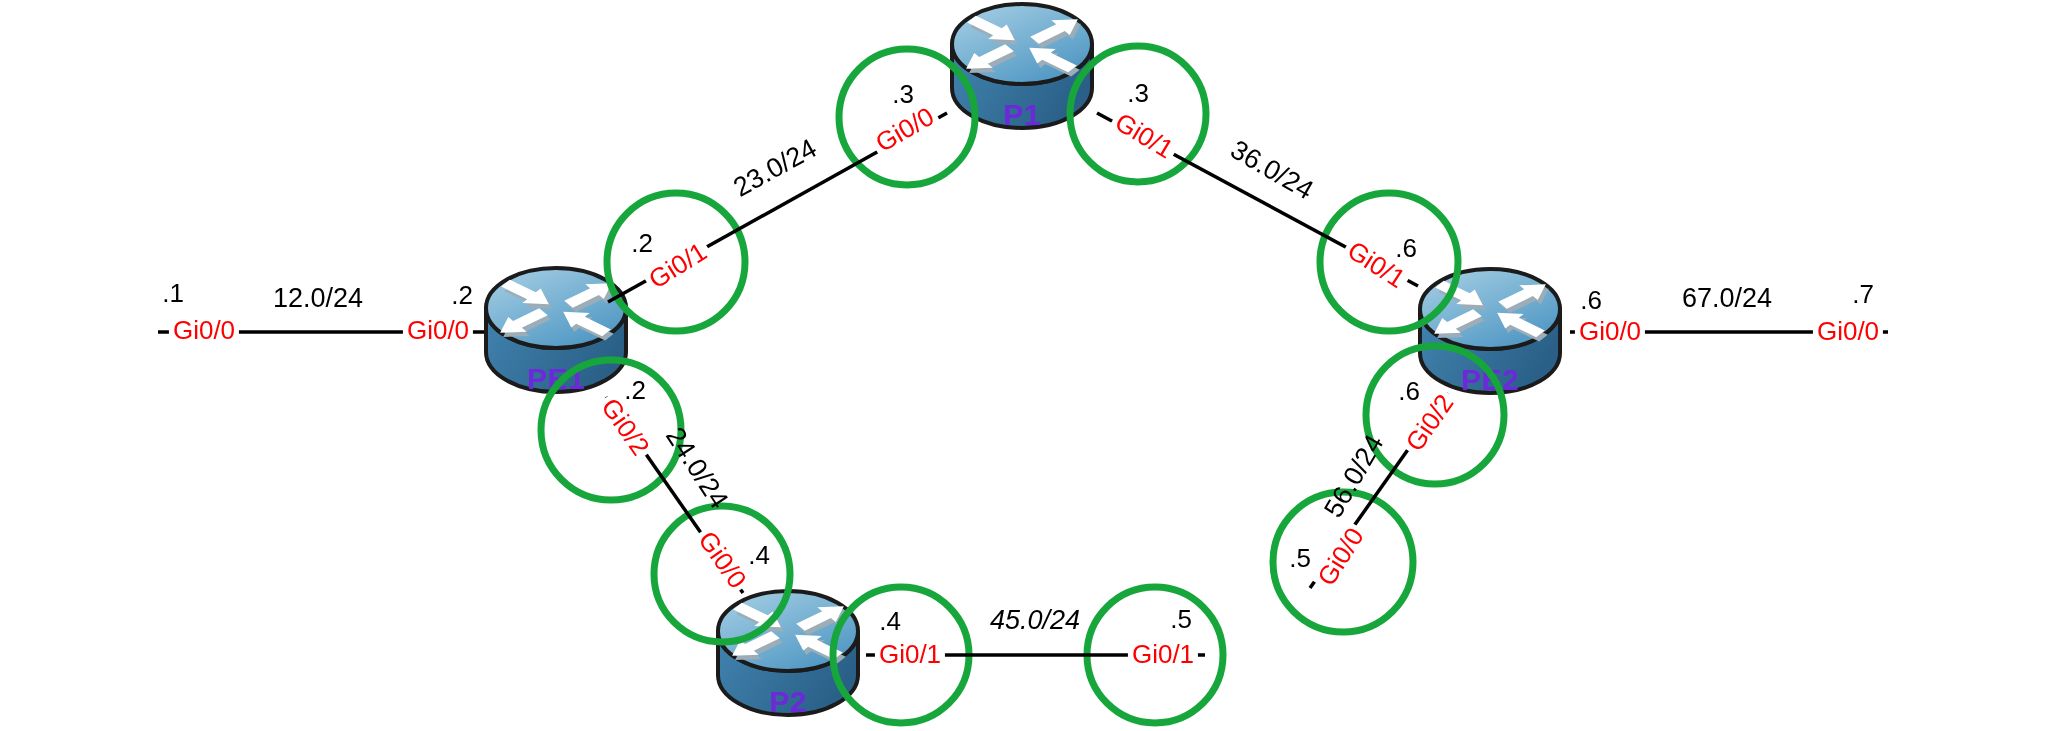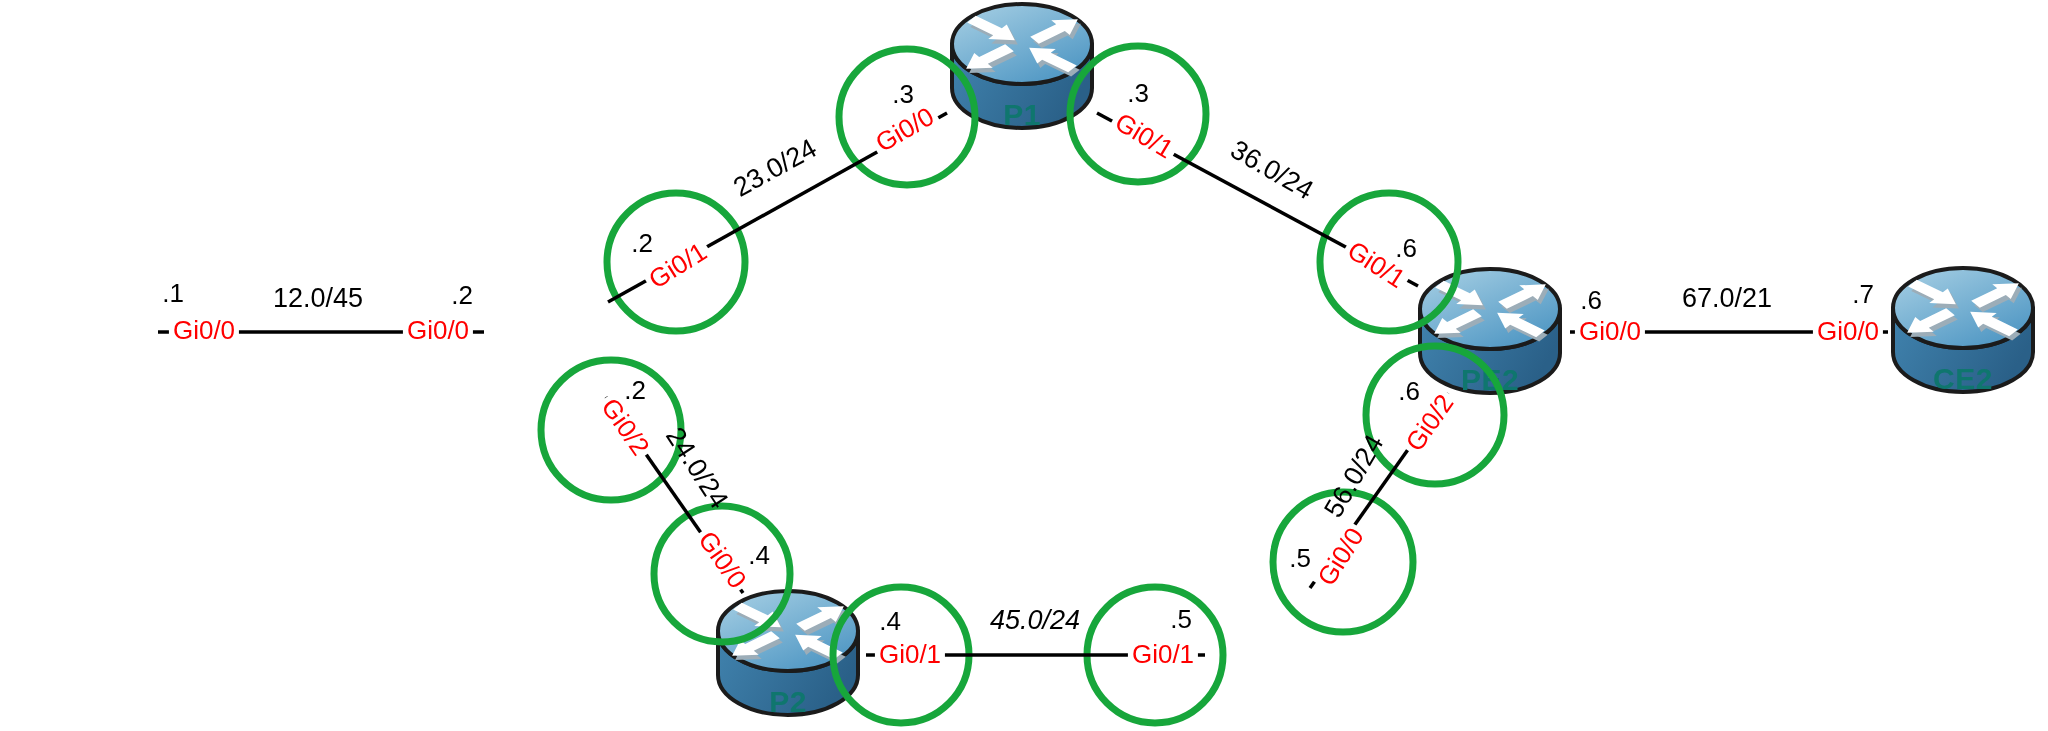--- a/index.html
+++ b/index.html
@@ -8,21 +8,21 @@
     font-family:"Liberation Sans", sans-serif;
   }
   .layer{position:absolute;left:0;top:0;width:2048px;height:731px;}
   #routers-layer{z-index:1;}
   #overlay-layer{z-index:2;pointer-events:none;}
   #labels-layer{z-index:3;}
   .router{position:absolute;width:150px;height:132px;}
   .router svg{position:absolute;left:0;top:0;width:100%;height:100%;overflow:visible;}
   .rname{
     position:absolute;left:50%;bottom:0px;transform:translateX(-50%);
-    color:#0f766e;font-size:30px;font-weight:bold;letter-spacing:.5px;white-space:nowrap;
+    color:#6d28d9;font-size:30px;font-weight:bold;letter-spacing:.5px;white-space:nowrap;
   }
   .lk{stroke:var(--line,#000);stroke-width:3.5;stroke-linecap:butt;}
   .hl{fill:none;stroke:var(--green,#17a63b);stroke-width:7;}
   .lbl,.ip,.iface{
     position:absolute;white-space:nowrap;line-height:1.05;
   }
   .lbl{color:#000;font-size:27px;}
   .ip{color:#000;font-size:26px;}
   .iface{
     color:var(--red,#ff0000);font-size:26px;background:#fff;padding:0 4px;
@@ -58,43 +58,43 @@
           <use href="#arw" transform="translate(-33,22) rotate(142)"></use>
           <use href="#arw" transform="translate(30,24) rotate(-142)"></use>
         </g>
       </g>
     </g>
   </defs>
 </svg>
 
 <div class="canvas">
   <div id="routers-layer" class="layer">
+      <div class="router" style="left: 481px; top: 264px;">
+        <svg viewBox="0 0 150 132">
+          <use href="#router-sym"></use>
+        </svg>
+        <span class="rname">PE1</span>
+      </div>
       <div class="router" style="left: 947px; top: 0px;">
         <svg viewBox="0 0 150 132">
           <use href="#router-sym"></use>
         </svg>
         <span class="rname">P1</span>
       </div>
       <div class="router" style="left: 713px; top: 587px;">
         <svg viewBox="0 0 150 132">
           <use href="#router-sym"></use>
         </svg>
         <span class="rname">P2</span>
       </div>
       <div class="router" style="left: 1415px; top: 265px;">
         <svg viewBox="0 0 150 132">
           <use href="#router-sym"></use>
         </svg>
         <span class="rname">PE2</span>
-      </div>
-      <div class="router" style="left: 1888px; top: 264px;">
-        <svg viewBox="0 0 150 132">
-          <use href="#router-sym"></use>
-        </svg>
-        <span class="rname">CE2</span>
       </div>
     </div>
   <svg id="overlay-layer" class="layer" viewBox="0 0 2048 731">
       <circle cx="907" cy="117" r="68" class="hl"></circle>
       <circle cx="1138" cy="114" r="68" class="hl"></circle>
       <circle cx="676" cy="262" r="69" class="hl"></circle>
       <circle cx="611" cy="430" r="70" class="hl"></circle>
       <circle cx="722" cy="574" r="68" class="hl"></circle>
       <circle cx="901" cy="655" r="68" class="hl"></circle>
       <circle cx="1155" cy="655" r="68" class="hl"></circle>
@@ -117,27 +117,27 @@
       <div class="iface" style="left: 905px; top: 130px; transform: translate(-50%, -50%) rotate(-30deg);">Gi0/0</div>
       <div class="iface" style="left: 1144px; top: 136px; transform: translate(-50%, -50%) rotate(31deg);">Gi0/1</div>
       <div class="iface" style="left: 722px; top: 560px; transform: translate(-50%, -50%) rotate(55deg);">Gi0/0</div>
       <div class="iface" style="left: 910px; top: 655px; transform: translate(-50%, -50%) rotate(0deg);">Gi0/1</div>
       <div class="iface" style="left: 1163px; top: 655px; transform: translate(-50%, -50%) rotate(0deg);">Gi0/1</div>
       <div class="iface" style="left: 1341px; top: 557px; transform: translate(-50%, -50%) rotate(-58deg);">Gi0/0</div>
       <div class="iface" style="left: 1376px; top: 265px; transform: translate(-50%, -50%) rotate(33deg);">Gi0/1</div>
       <div class="iface" style="left: 1430px; top: 423px; transform: translate(-50%, -50%) rotate(-55deg);">Gi0/2</div>
       <div class="iface" style="left: 1610px; top: 332px; transform: translate(-50%, -50%) rotate(0deg);">Gi0/0</div>
       <div class="iface" style="left: 1848px; top: 332px; transform: translate(-50%, -50%) rotate(0deg);">Gi0/0</div>
-      <div class="lbl" style="left: 318px; top: 298px; transform: translate(-50%, -50%) rotate(0deg);">12.0/45</div>
+      <div class="lbl" style="left: 318px; top: 298px; transform: translate(-50%, -50%) rotate(0deg);">12.0/24</div>
       <div class="lbl" style="left: 775px; top: 168px; transform: translate(-50%, -50%) rotate(-29deg);">23.0/24</div>
       <div class="lbl" style="left: 1272px; top: 170px; transform: translate(-50%, -50%) rotate(30deg);">36.0/24</div>
       <div class="lbl" style="left: 697px; top: 468px; transform: translate(-50%, -50%) rotate(57deg);">24.0/24</div>
       <div class="lbl" style="left: 1035px; top: 620px; transform: translate(-50%, -50%) rotate(0deg); font-style: italic;">45.0/24</div>
       <div class="lbl" style="left: 1354px; top: 476px; transform: translate(-50%, -50%) rotate(-60deg);">56.0/24</div>
-      <div class="lbl" style="left: 1727px; top: 298px; transform: translate(-50%, -50%) rotate(0deg);">67.0/21</div>
+      <div class="lbl" style="left: 1727px; top: 298px; transform: translate(-50%, -50%) rotate(0deg);">67.0/24</div>
       <div class="ip" style="left: 173px; top: 294px; transform: translate(-50%, -50%) rotate(0deg);">.1</div>
       <div class="ip" style="left: 462px; top: 296px; transform: translate(-50%, -50%) rotate(0deg);">.2</div>
       <div class="ip" style="left: 642px; top: 244px; transform: translate(-50%, -50%) rotate(0deg);">.2</div>
       <div class="ip" style="left: 635px; top: 391px; transform: translate(-50%, -50%) rotate(0deg);">.2</div>
       <div class="ip" style="left: 903px; top: 95px; transform: translate(-50%, -50%) rotate(0deg);">.3</div>
       <div class="ip" style="left: 1138px; top: 94px; transform: translate(-50%, -50%) rotate(0deg);">.3</div>
       <div class="ip" style="left: 759px; top: 556px; transform: translate(-50%, -50%) rotate(0deg);">.4</div>
       <div class="ip" style="left: 890px; top: 622px; transform: translate(-50%, -50%) rotate(0deg);">.4</div>
       <div class="ip" style="left: 1181px; top: 620px; transform: translate(-50%, -50%) rotate(0deg);">.5</div>
       <div class="ip" style="left: 1300px; top: 559px; transform: translate(-50%, -50%) rotate(0deg);">.5</div>

